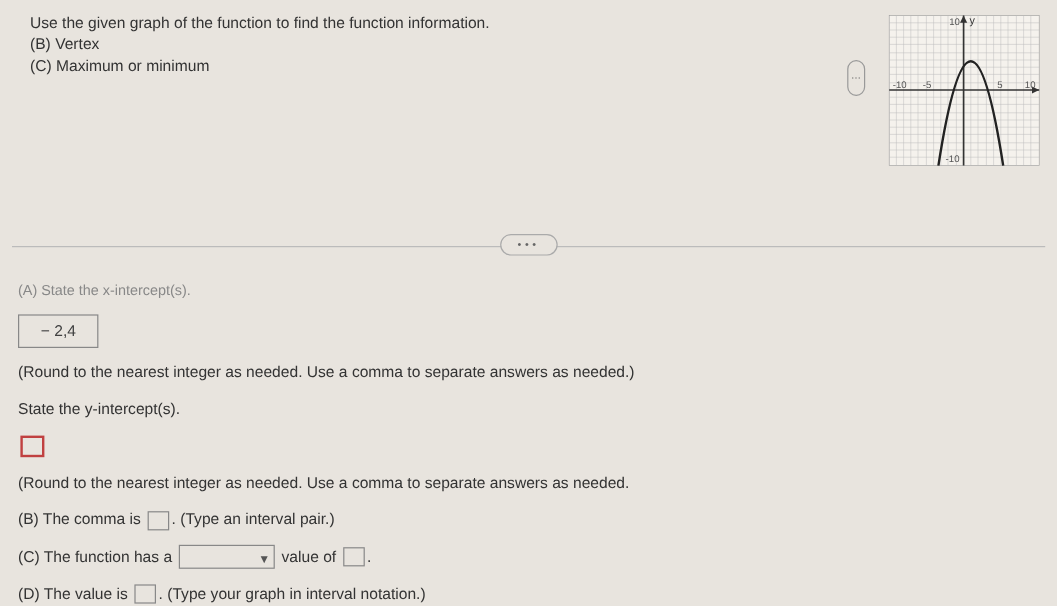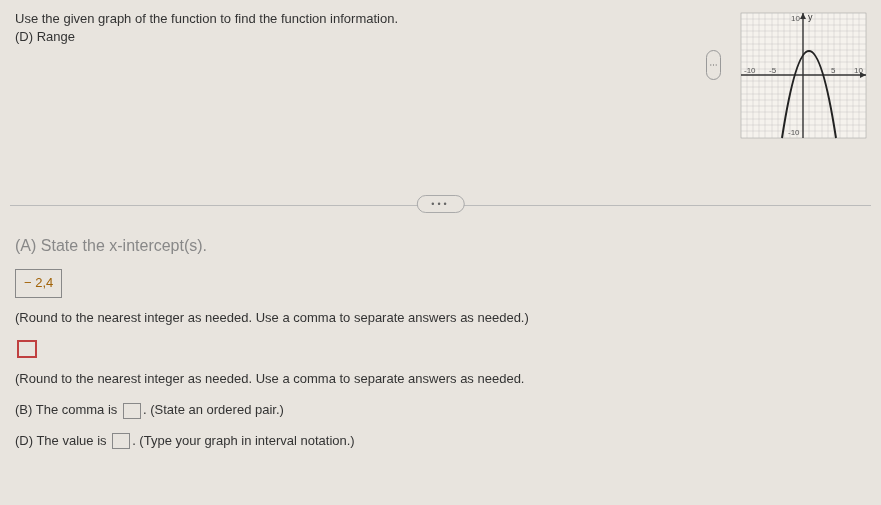--- a/index.html
+++ b/index.html
@@ -8,21 +8,21 @@
       font-size: 13px;
       color: #333;
       background: #e8e4de;
       width: 881px;
       height: 505px;
       position: relative;
       overflow: hidden;
     }
     .top-section {
       position: relative;
-      padding: 10px 15px;
+      padding: 10px 25px;
       height: 200px;
     }
     .question-text { line-height: 1.4; }
     .graph-container {
       position: absolute;
       right: 10px;
       top: 8px;
       width: 135px;
       height: 135px;
     }
@@ -60,27 +60,27 @@
       position: absolute;
       top: 205px;
       left: 10px;
       right: 10px;
       border-top: 1px solid #bbb;
     }
     .bottom-section {
       padding: 25px 15px 10px 15px;
       line-height: 1.9;
     }
-    .faded { color: #888; font-size: 16px; }
+    .faded { color: #888; font-size: 12px; }
     .answer-box {
       display: inline-block;
       border: 1px solid #888;
-      padding: 1px 8px;
+      padding: 1px 18px;
       margin: 2px 0;
-      color: #a16207;
+      color: #404040;
       min-width: 30px;
       min-height: 18px;
       vertical-align: middle;
     }
     .input-box {
       display: inline-block;
       border: 2px solid #c04040;
       width: 20px;
       height: 18px;
       vertical-align: middle;
@@ -113,21 +113,22 @@
     }
     .row { margin: 6px 0; }
     svg { display: block; }
   </style>
 </head>
 <body>
 
 <div class="top-section">
   <div class="question-text">
     <div>Use the given graph of the function to find the function information.</div>
-    <div>(D) Range</div>
+    <div>(B) Vertex</div>
+    <div>(C) Maximum or minimum</div>
   </div>
 
   <div class="expand-icon">⋮</div>
 
   <div class="graph-container">
     <svg width="135" height="135" viewBox="0 0 135 135">
       <rect x="5" y="5" width="125" height="125" fill="#f5f2ed" stroke="#999" stroke-width="0.5"></rect>
       <g stroke="#bbb" stroke-width="0.4">
         <line x1="5" y1="11" x2="130" y2="11"></line>
           <line x1="5" y1="17" x2="130" y2="17"></line>
@@ -182,23 +183,30 @@
   </div>
 </div>
 
 <div class="hr-line"></div>
 <div class="divider-dots">•••</div>
 
 <div class="bottom-section">
   <div class="faded row">(A) State the x-intercept(s).</div>
   <div class="row"><span class="answer-box">− 2,4</span></div>
   <div class="row">(Round to the nearest integer as needed. Use a comma to separate answers as needed.)</div>
+  <div class="row">State the y-intercept(s).</div>
   <div class="row"><span class="input-box"></span></div>
   <div class="row">(Round to the nearest integer as needed. Use a comma to separate answers as needed.</div>
   <div class="row">
     <span>(B) The comma is</span>
-    <span class="input-box-sm"></span><span>. (State an ordered pair.)</span>
+    <span class="input-box-sm"></span><span>. (Type an interval pair.)</span>
+  </div>
+  <div class="row">
+    <span>(C) The function has a</span>
+    <span class="select-box"></span>
+    <span>value of</span>
+    <span class="input-box-sm"></span>.
   </div>
   <div class="row">
     <span>(D) The value is</span>
     <span class="input-box-sm"></span><span>. (Type your graph in interval notation.)</span>
   </div>
 </div>
 
 </body></html>

